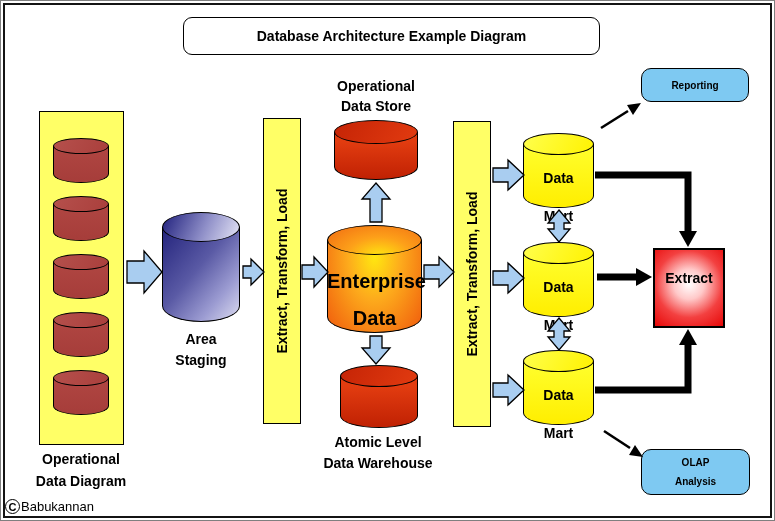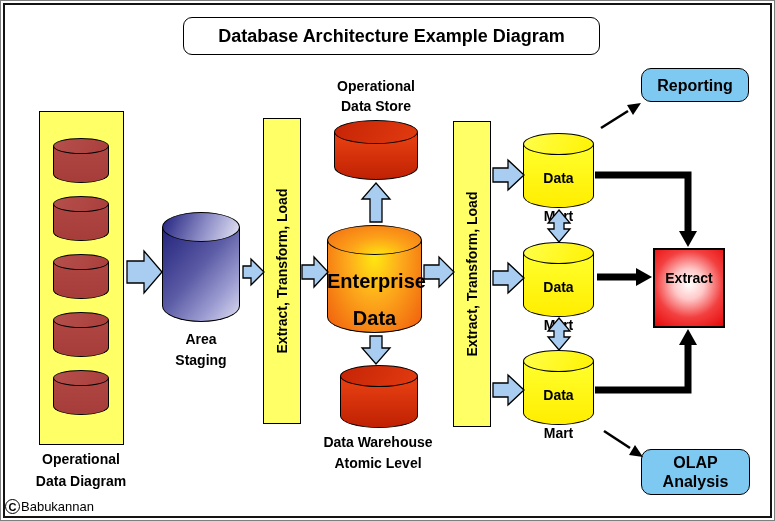--- a/index.html
+++ b/index.html
@@ -6,21 +6,21 @@
   #canvas{
     position:relative;width:775px;height:521px;background:#fff;overflow:hidden;
     font-family:"Liberation Sans",sans-serif;color:#000;
   }
   .outer-frame{position:absolute;inset:0;border:1px solid #7f7f7f;pointer-events:none;}
   .inner-frame{position:absolute;inset:3px;border:2px solid #141414;pointer-events:none;}
 
   .title-box{
     position:absolute;left:183px;top:17px;width:417px;height:38px;
     border:1.6px solid #000;border-radius:9px;display:flex;align-items:center;justify-content:center;
-    font-size:18px;font-weight:bold;background:#fff;box-sizing:border-box;
+    font-size:14px;font-weight:bold;background:#fff;box-sizing:border-box;
   }
 
   .yellow-box{position:absolute;background:#FFFF66;border:1.2px solid #000;box-sizing:border-box;}
   #src-box{left:39px;top:111px;width:85px;height:334px;}
   #etl-left{left:263px;top:118px;width:38px;height:306px;}
   #etl-right{left:453px;top:121px;width:38px;height:306px;}
 
   .etl-label{
     position:absolute;width:306px;height:38px;line-height:38px;text-align:center;
     font-size:14px;font-weight:bold;transform:rotate(-90deg);pointer-events:none;
@@ -77,21 +77,21 @@
     position:absolute;left:653px;top:248px;width:72px;height:80px;
     border:2px solid #000;box-sizing:border-box;text-align:center;
     background:radial-gradient(circle at 50% 45%,#ffffff 0%,#ffc9c9 28%,#f34040 62%,#e60808 100%);
     font-size:14px;font-weight:bold;padding-top:20px;
   }
 
   
   .callout{
     position:absolute;background:#7ec9f2;border:1.6px solid #000;border-radius:10px;
     display:flex;flex-direction:column;align-items:center;justify-content:center;
-    font-size:16px;font-weight:bold;box-sizing:border-box;line-height:19px;text-align:center;
+    font-size:10px;font-weight:bold;box-sizing:border-box;line-height:19px;text-align:center;
   }
   #reporting-box{left:641px;top:68px;width:108px;height:34px;}
   #olap-box{left:641px;top:449px;width:109px;height:46px;}
 
   
   .lbl{position:absolute;text-align:center;font-weight:bold;font-size:14px;line-height:22px;}
   .lbl span{display:block;}
   #src-label{left:16px;top:448px;width:130px;}
   #staging-label{left:141px;top:329px;width:120px;line-height:21px;}
   #ods-label{left:306px;top:76px;width:140px;line-height:20px;}
@@ -176,22 +176,22 @@
       <span>Enterprise</span>
       <span>Data</span>
     </div>
   </div>
 
   <div class="cyl red-cyl" id="atomic-cyl">
       <div class="cyl-body"></div>
       <div class="cyl-top"></div>
     </div>
   <div class="lbl" id="atomic-label">
+    <span>Atomic Level</span>
     <span>Data Warehouse</span>
-    <span>Atomic Level</span>
   </div>
 
   <div class="cyl dm-cyl" style="top:133px">
     <div class="cyl-body"></div>
       <div class="cyl-top"></div>
     <div class="cyl-label">
       <span>Data</span>
       <span>Mart</span>
     </div>
   </div>

